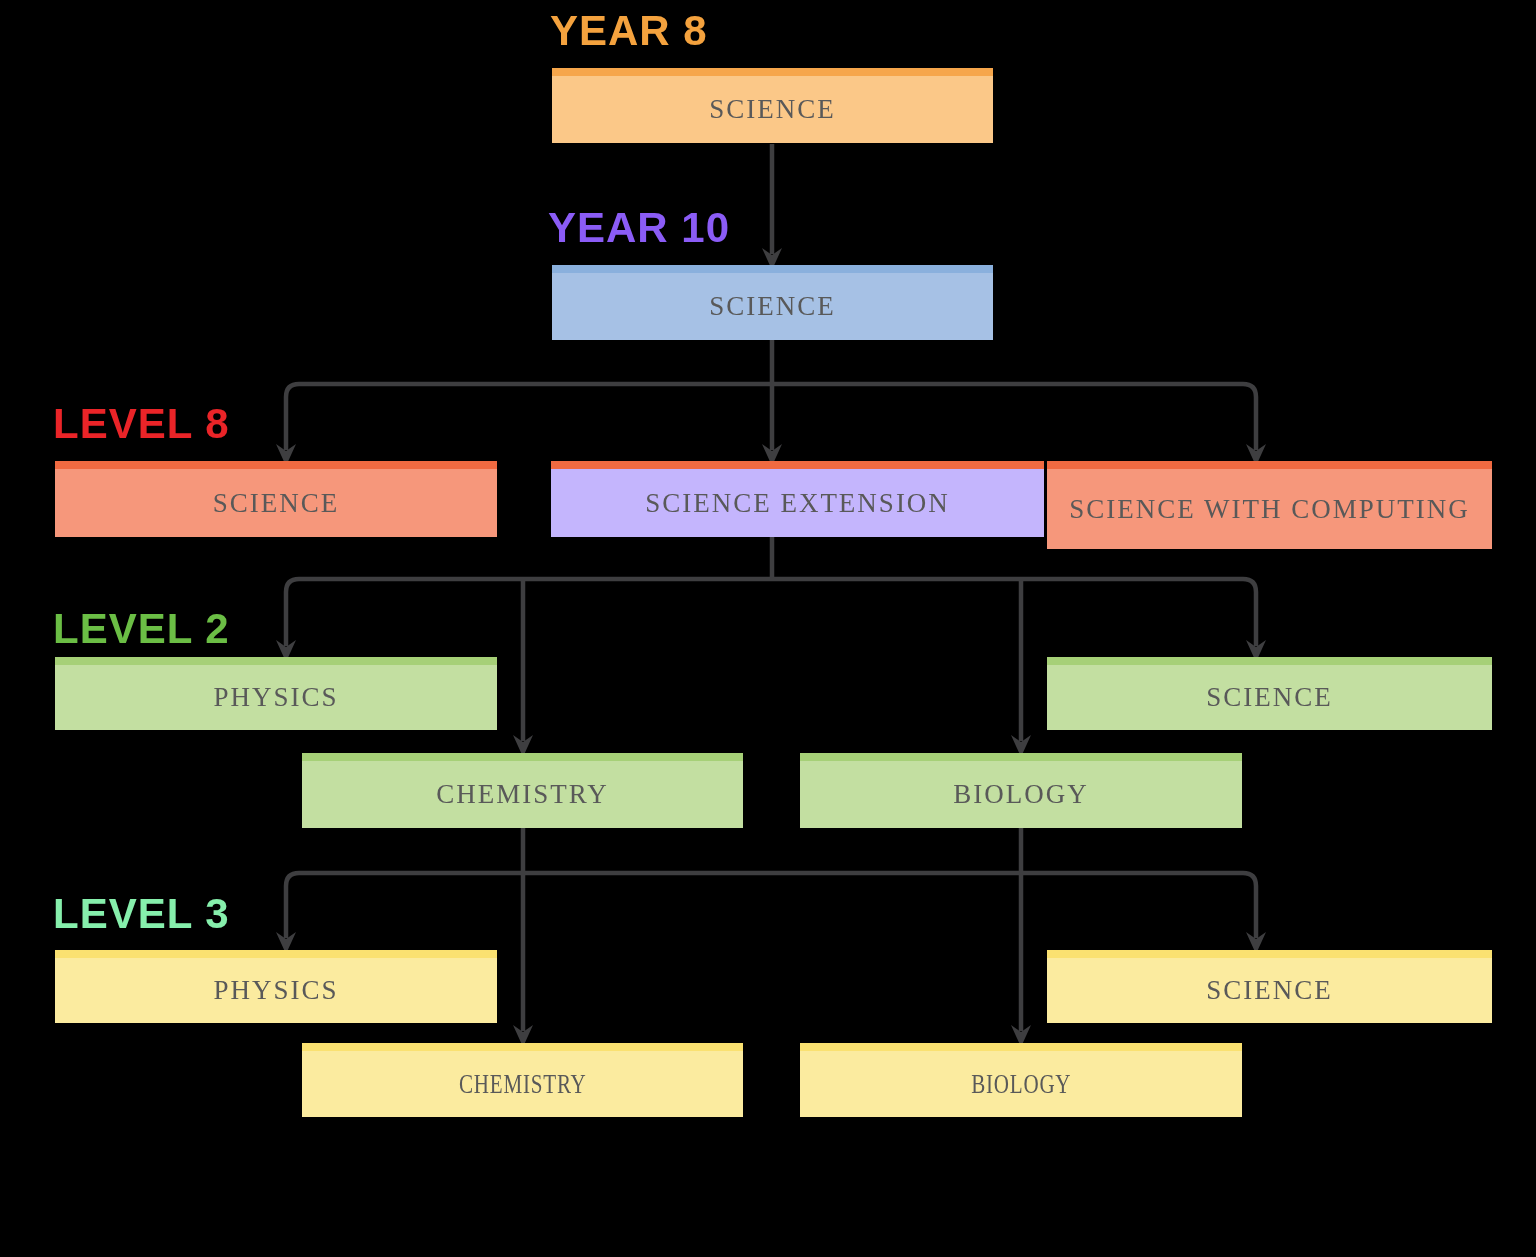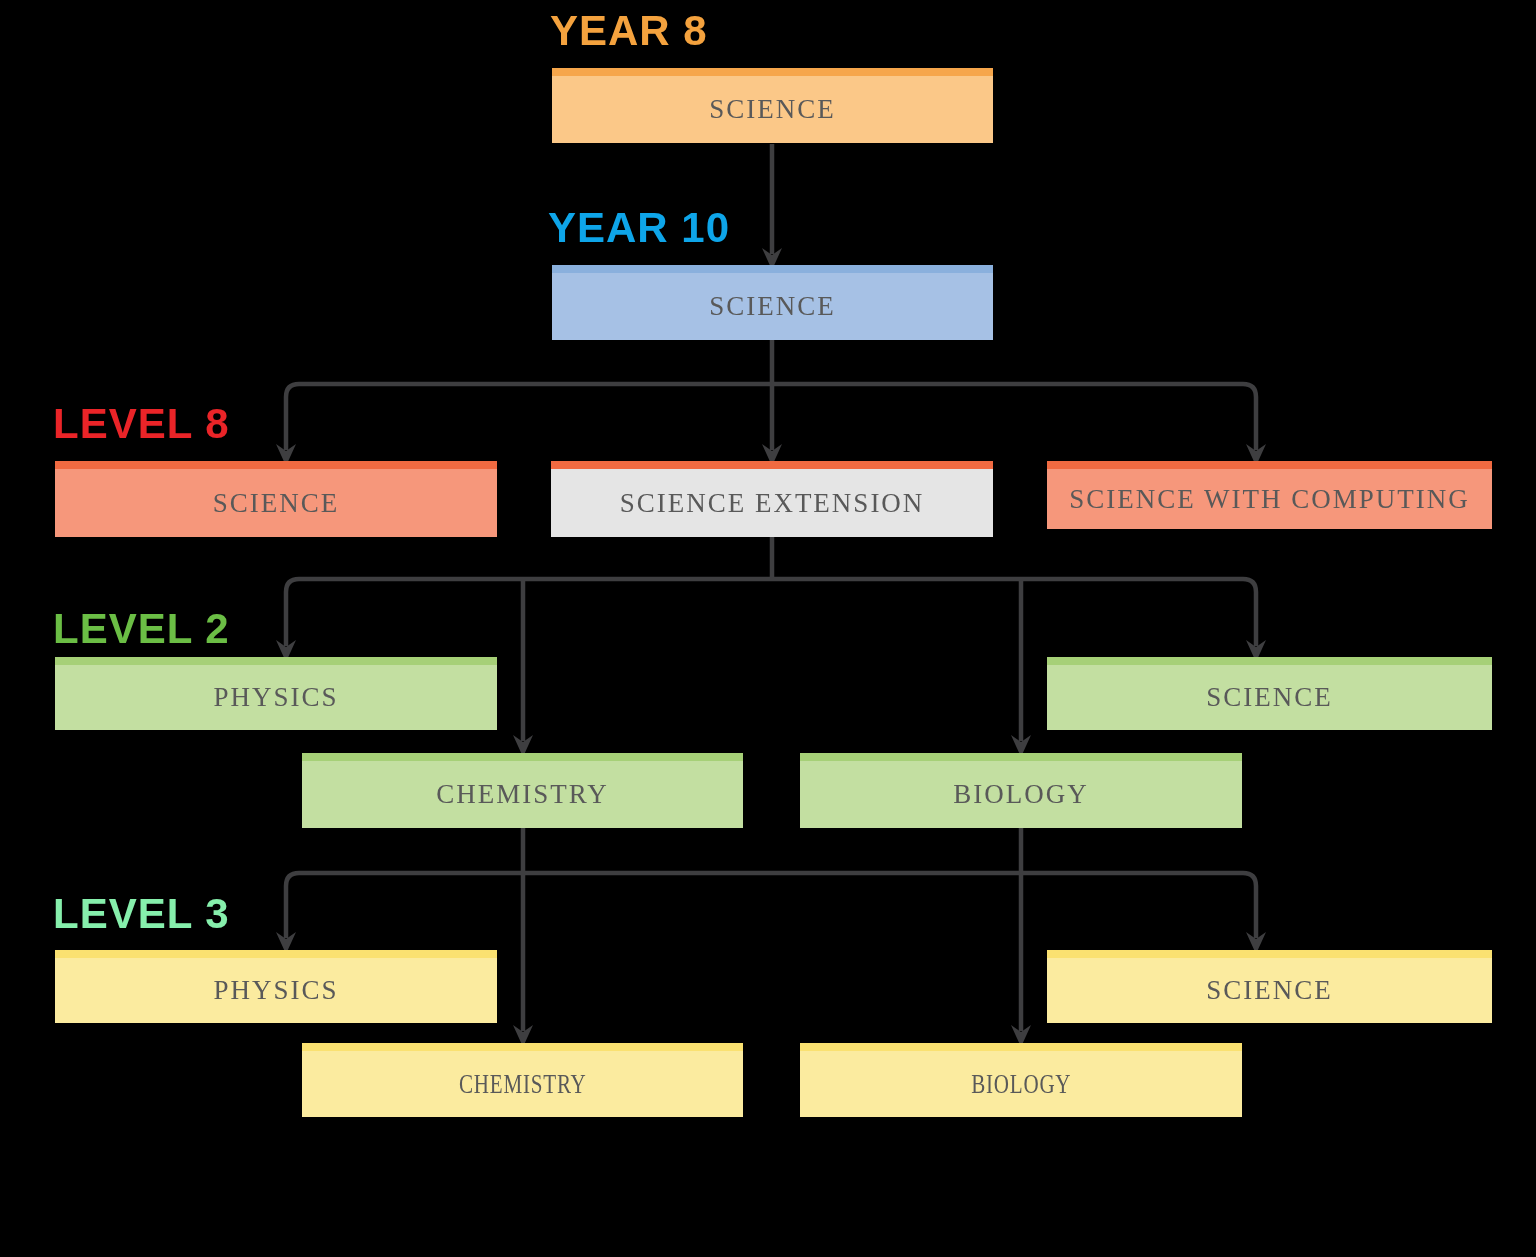--- a/index.html
+++ b/index.html
@@ -69,39 +69,39 @@
       <g>
         <path d="M 286 886 Q 286 873 299 873 L 1243 873 Q 1256 873 1256 886 M 523 828 L 523 1031 M 1021 828 L 1021 1031 M 286 886 L 286 938 M 1256 886 L 1256 938 " fill="none" stroke="#3E3E40" stroke-width="4.5"></path>
         <path d="M 286 954 L 276 932 L 286 939 L 296 932 Z" fill="#3E3E40"></path>
         <path d="M 1256 954 L 1246 932 L 1256 939 L 1266 932 Z" fill="#3E3E40"></path>
         <path d="M 523 1047 L 513 1025 L 523 1032 L 533 1025 Z" fill="#3E3E40"></path>
         <path d="M 1021 1047 L 1011 1025 L 1021 1032 L 1031 1025 Z" fill="#3E3E40"></path>
       </g>
     </svg>
   <div id="labels-layer">
       <div class="stage-label" style="left: 550px; top: 10px; color: rgb(244, 162, 62);">YEAR 8</div>
-      <div class="stage-label" style="left: 548px; top: 207px; color: #0ea5e9;">YEAR 10</div>
+      <div class="stage-label" style="left: 548px; top: 207px; color: #8b5cf6;">YEAR 10</div>
       <div class="stage-label" style="left: 53px; top: 403px; color: rgb(234, 36, 40);">LEVEL 8</div>
       <div class="stage-label" style="left: 53px; top: 600px; color: rgb(107, 190, 69); margin-top: 8px;">LEVEL 2</div>
       <div class="stage-label" style="left: 53px; top: 893px; color: #86efac;">LEVEL 3</div>
     </div>
   <div id="boxes-layer">
       <div class="course-box" style="left: 552px; top: 68px; width: 441px; height: 75px; background: rgb(251, 200, 136); border-top-color: rgb(246, 166, 75);">
         <span class="box-label" style="color: rgb(89, 89, 89);">SCIENCE</span>
       </div>
       <div class="course-box" style="left: 552px; top: 265px; width: 441px; height: 75px; background: rgb(166, 193, 229); border-top-color: rgb(138, 176, 221);">
         <span class="box-label" style="color: rgb(89, 89, 89);">SCIENCE</span>
       </div>
       <div class="course-box" style="left: 55px; top: 461px; width: 442px; height: 76px; background: rgb(246, 151, 123); border-top-color: rgb(240, 106, 65);">
         <span class="box-label" style="color: rgb(89, 89, 89);">SCIENCE</span>
       </div>
-      <div class="course-box" style="left: 551px; top: 461px; width: 442px; height: 76px; background: #e5e5e5; border-top-color: rgb(240, 106, 65);">
+      <div class="course-box" style="left: 551px; top: 461px; width: 493px; height: 76px; background: #c4b5fd; border-top-color: rgb(240, 106, 65);">
         <span class="box-label" style="color: rgb(89, 89, 89);">SCIENCE EXTENSION</span>
       </div>
-      <div class="course-box" style="left: 1047px; top: 461px; width: 445px; height: 68px; background: rgb(246, 151, 123); border-top-color: rgb(240, 106, 65);">
+      <div class="course-box" style="left: 1047px; top: 461px; width: 445px; height: 88px; background: rgb(246, 151, 123); border-top-color: rgb(240, 106, 65);">
         <span class="box-label" style="color: rgb(89, 89, 89);">SCIENCE WITH COMPUTING</span>
       </div>
       <div class="course-box" style="left: 55px; top: 657px; width: 442px; height: 73px; background: rgb(195, 223, 161); border-top-color: rgb(166, 208, 119);">
         <span class="box-label" style="color: rgb(89, 89, 89);">PHYSICS</span>
       </div>
       <div class="course-box" style="left: 1047px; top: 657px; width: 445px; height: 73px; background: rgb(195, 223, 161); border-top-color: rgb(166, 208, 119);">
         <span class="box-label" style="color: rgb(89, 89, 89);">SCIENCE</span>
       </div>
       <div class="course-box" style="left: 302px; top: 753px; width: 441px; height: 75px; background: rgb(195, 223, 161); border-top-color: rgb(166, 208, 119);">
         <span class="box-label" style="color: rgb(89, 89, 89);">CHEMISTRY</span>

